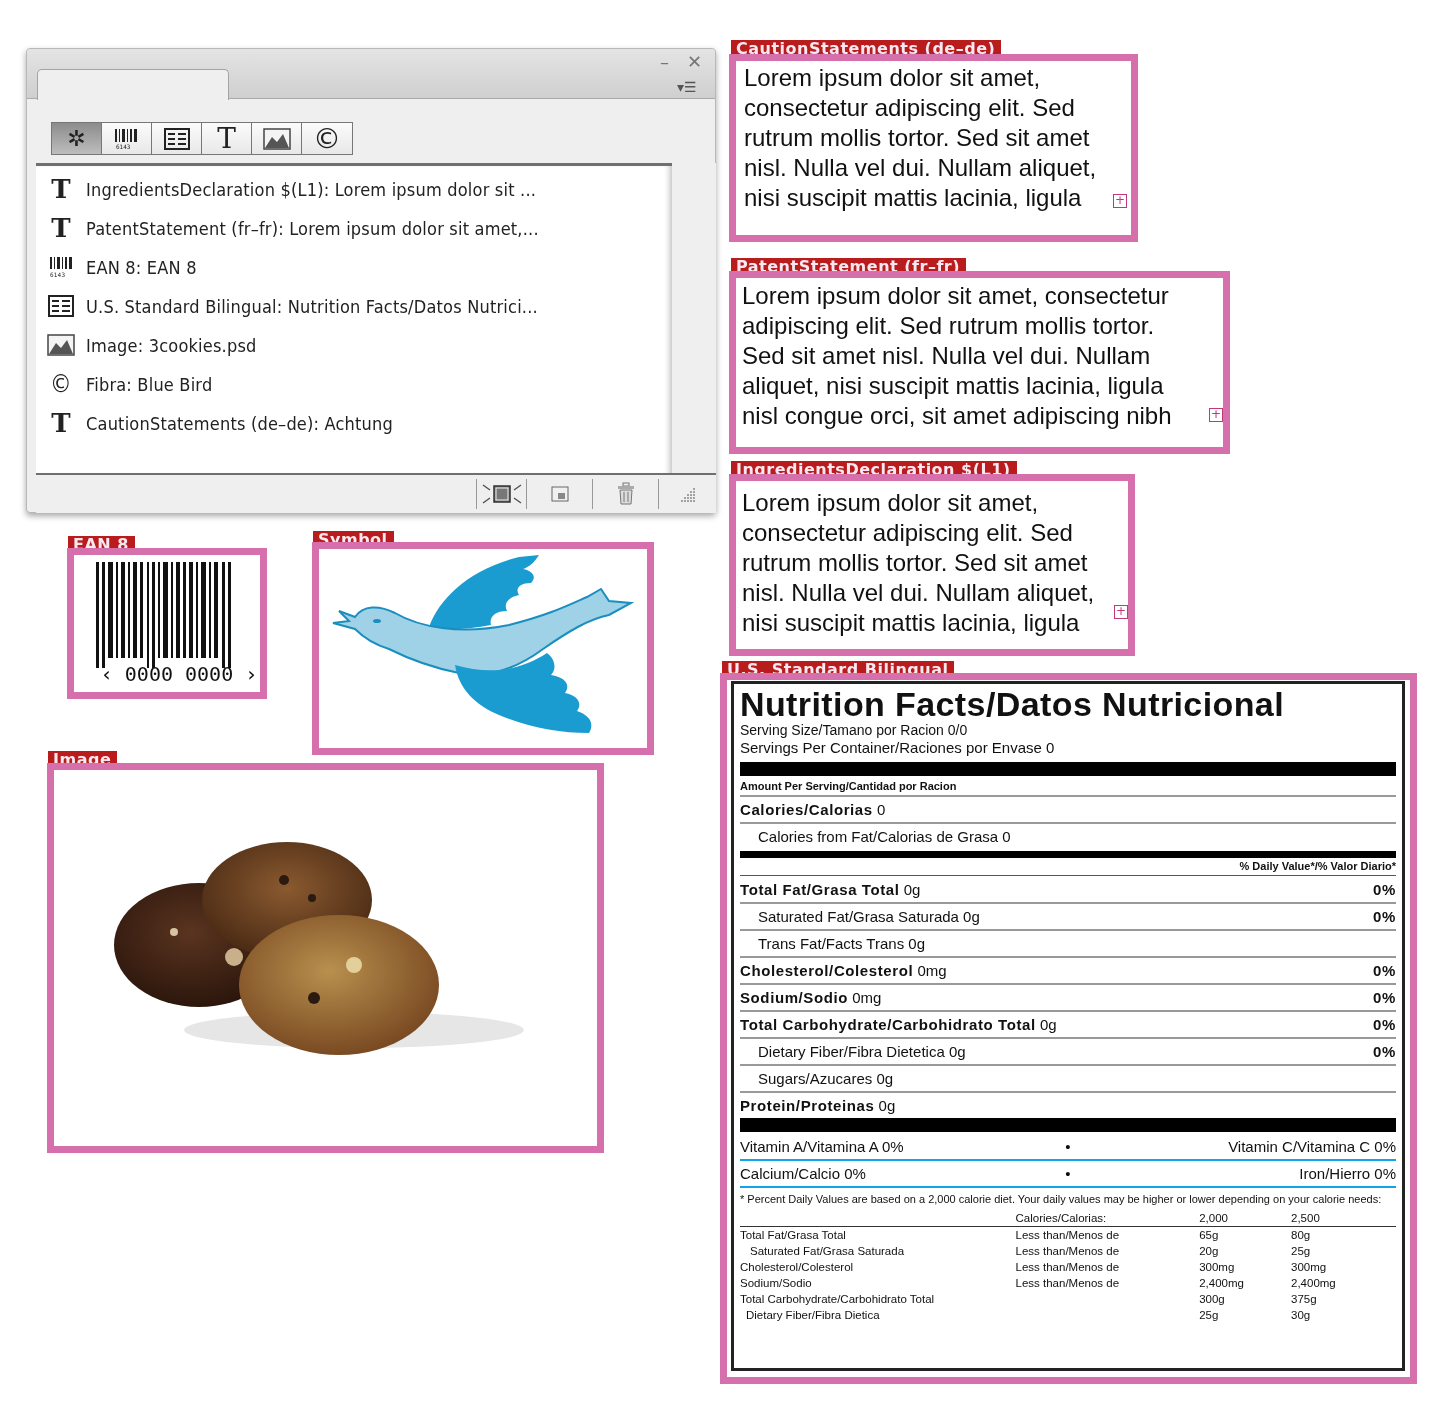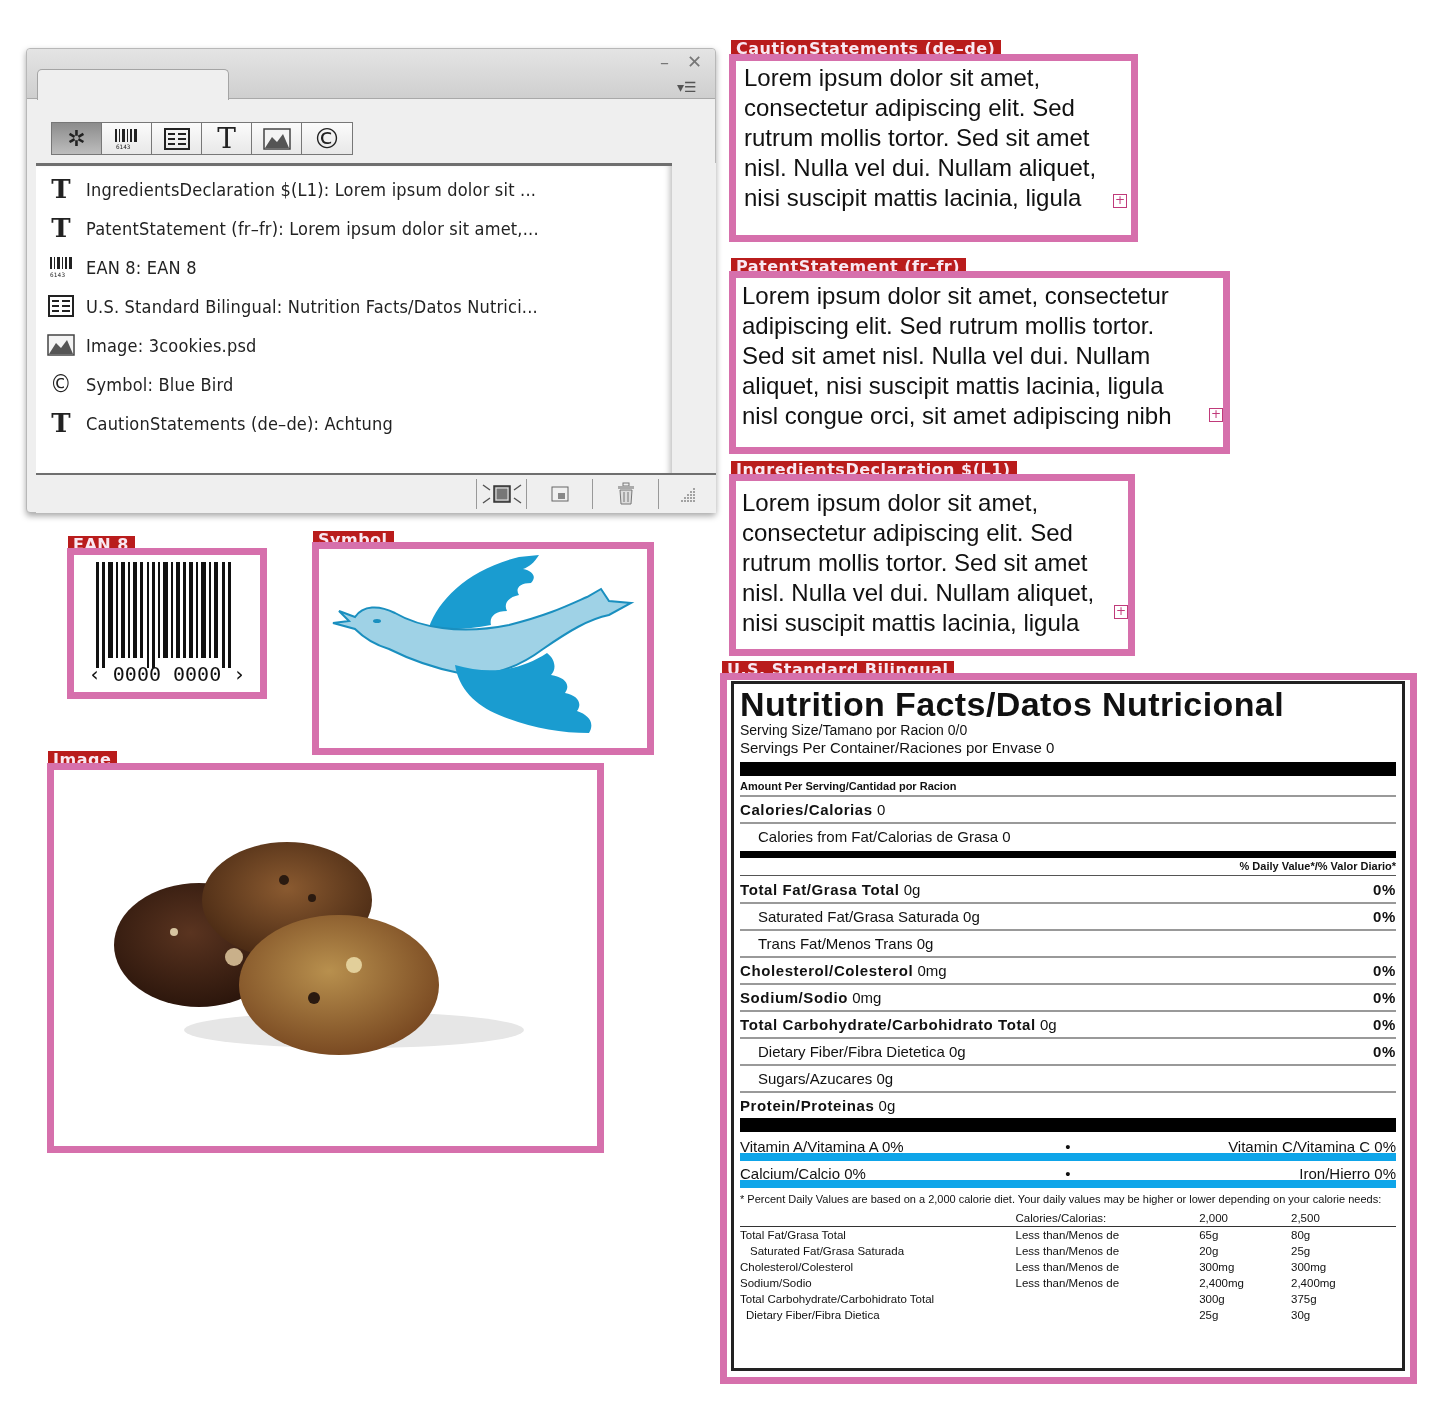--- a/index.html
+++ b/index.html
@@ -81,21 +81,21 @@
     color: #111; white-space: pre-line;
   }
   .overflow-marker {
     position: absolute; width: 14px; height: 14px; border: 1px solid #c03a7a; color: #c03a7a;
     font-size: 12px; line-height: 11px; text-align: center; background: #fff;
   }
 
   
   .barcode-bars { position: absolute; left: 20px; top: 7px; width: 140px; height: 106px; display: flex; align-items: flex-end; }
   .barcode-digits {
-    position: absolute; left: 4px; top: 107px; width: 178px; text-align: center;
+    position: absolute; left: 16px; top: 107px; width: 178px; text-align: center;
     font-family: "DejaVu Sans Mono", monospace; font-size: 20px; color: #111; background: transparent;
   }
 
   
   .nf {
     position: absolute; left: 731px; top: 681px; width: 674px; height: 690px;
     border: 3px solid #222; background: #fff; padding: 0 6px;
     font-family: "Liberation Sans", sans-serif; color: #111; cursor: pointer;
   }
   .nf-title { font-size: 34px; font-weight: bold; letter-spacing: 0.4px; line-height: 36px; margin-top: 2px; white-space: nowrap; }
@@ -103,21 +103,21 @@
   .nf-bar-thick { height: 14px; background: #000; margin: 6px 0 3px; }
   .nf-bar-med { height: 7px; background: #000; margin: 2px 0 1px; }
   .nf-row {
     display: flex; justify-content: space-between; font-size: 15px; line-height: 25px;
     border-top: 2px solid #999; height: 27px; align-items: flex-end;
   }
   .nf-row .indent { padding-left: 18px; }
   .nf-row b { letter-spacing: 0.6px; }
   .nf-amount { font-size: 11px; font-weight: bold; line-height: 14px; height: 16px; }
   .nf-dv-head { font-size: 11px; font-weight: bold; text-align: right; line-height: 14px; height: 16px; }
-  .nf-vit { display: grid; grid-template-columns: 1fr 40px 1fr; font-size: 15px; line-height: 25px; border-bottom: 8px solid #0ea5e9; height: 27px; align-items: center; }
+  .nf-vit { display: grid; grid-template-columns: 1fr 40px 1fr; font-size: 15px; line-height: 25px; border-bottom: 2px solid #0ea5e9; height: 27px; align-items: center; }
   .nf-vit .mid { text-align: center; }
   .nf-vit .right { text-align: right; }
   .nf-foot { display: flex; font-size: 11px; line-height: 14px; margin-top: 4px; }
   .nf-foot div { flex: 1; padding-right: 6px; }
   .nf-table { width: 100%; border-collapse: collapse; font-size: 11.5px; line-height: 16px; margin-top: 4px; }
   .nf-table td { padding: 0; }
   .nf-table tr.head td { border-bottom: 1px solid #333; }
 </style>
 </head>
 <body>
@@ -211,21 +211,21 @@
       <span class="list-icon">
         <svg width="28" height="22" viewBox="0 0 28 22">
           <rect x="1" y="1" width="26" height="20" fill="#f4f4f4" stroke="#444" stroke-width="1.5"></rect>
           <polygon points="2,20 9,9 14,14 20,6 26,20" fill="#555"></polygon>
         </svg>
       </span>
       <span>Image: 3cookies.psd</span>
     </div>
     <div class="list-item" style="top:203px">
       <span class="list-icon c">©</span>
-      <span>Symbol: Blue Bird</span>
+      <span>Fibra: Blue Bird</span>
     </div>
     <div class="list-item" style="top:242px">
       <span class="list-icon t">T</span>
       <span>CautionStatements (de–de): Achtung</span>
     </div>
   </div>
   <div class="scroll-gutter"></div>
 
   <div class="panel-footer">
     <div class="footer-btn fb-fit">
@@ -399,21 +399,21 @@
 
   <div class="nf-row" style="border-top:1px solid #555">
     <span><b>Total Fat/Grasa Total</b><span> 0g</span></span>
     <b>0%</b>
   </div>
   <div class="nf-row">
     <span class="indent">Saturated Fat/Grasa Saturada 0g</span>
     <b>0%</b>
   </div>
   <div class="nf-row">
-    <span class="indent">Trans Fat/Menos Trans 0g</span>
+    <span class="indent">Trans Fat/Facts Trans 0g</span>
     <b></b>
   </div>
   <div class="nf-row">
     <span><b>Cholesterol/Colesterol</b><span> 0mg</span></span>
     <b>0%</b>
   </div>
   <div class="nf-row">
     <span><b>Sodium/Sodio</b><span> 0mg</span></span>
     <b>0%</b>
   </div>

